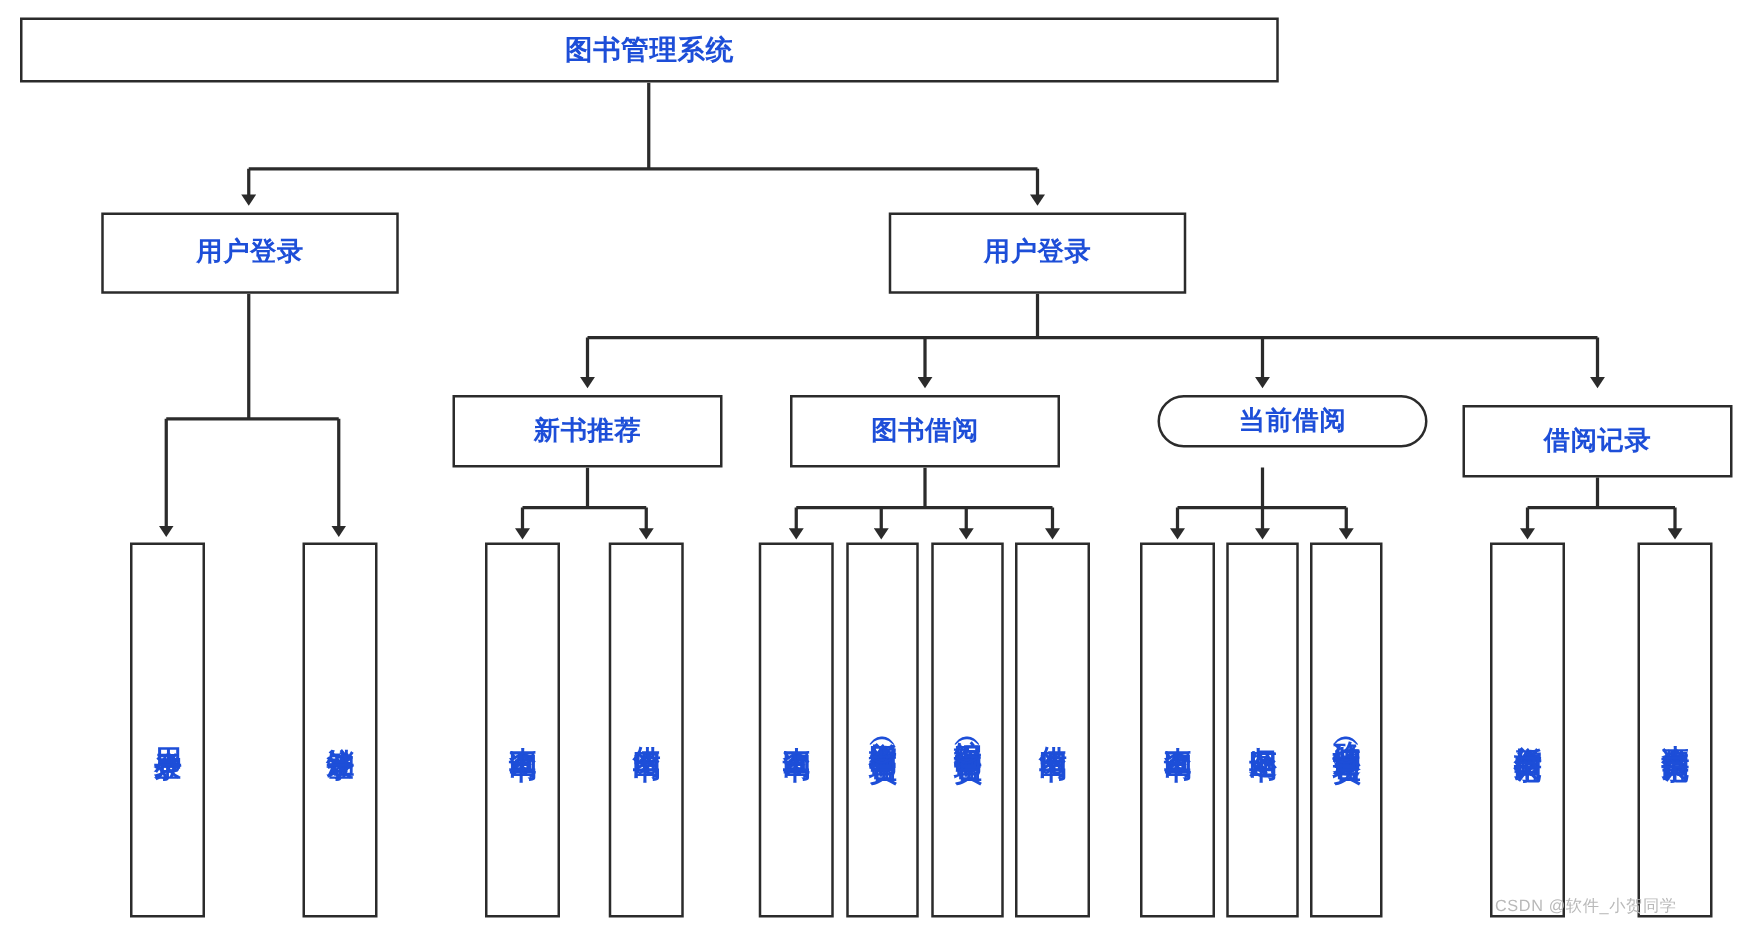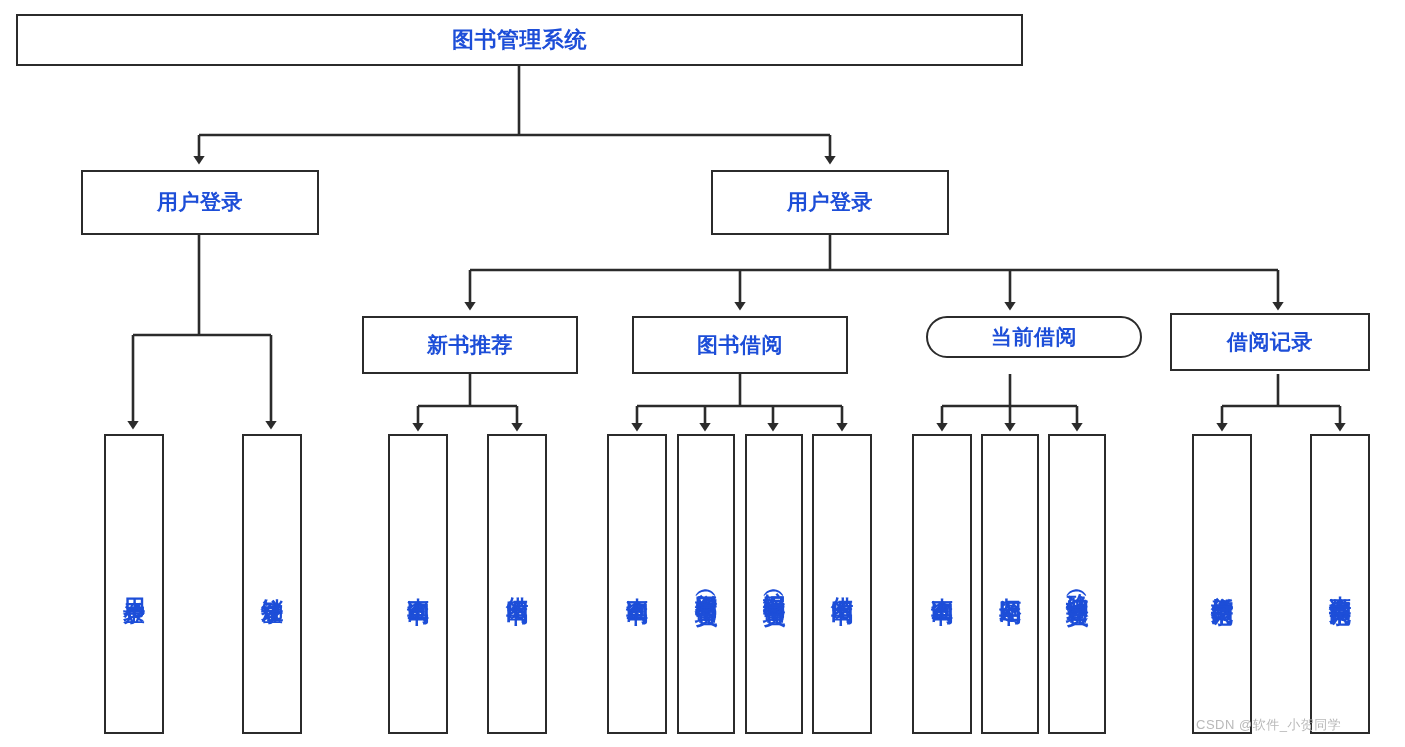--- a/index.html
+++ b/index.html
@@ -139,21 +139,21 @@
 
   <div class="node horiz" style="left:362px; top:316px; width:216px; height:58px;">
     <span class="label">新书推荐</span>
   </div>
   <div class="node horiz" style="left:632px; top:316px; width:216px; height:58px;justify-content:center;">
     <span class="label">图书借阅</span>
   </div>
   <div class="node horiz" style="left:926px; top:316px; width:216px; height:42px;border-radius:21px;">
     <span class="label">当前借阅</span>
   </div>
-  <div class="node horiz" style="left:1170px; top:313px; width:200px; height:58px;">
+  <div class="node horiz" style="left:1170px; top:324px; width:216px; height:58px;">
     <span class="label">借阅记录</span>
   </div>
 
   <div class="node vert" style="left:104px; top:434px; width:60px; height:300px;">
     <span class="label">用户登录</span>
   </div>
   <div class="node vert" style="left:242px; top:434px; width:60px; height:300px;">
     <span class="label">注销登录</span>
   </div>
 

